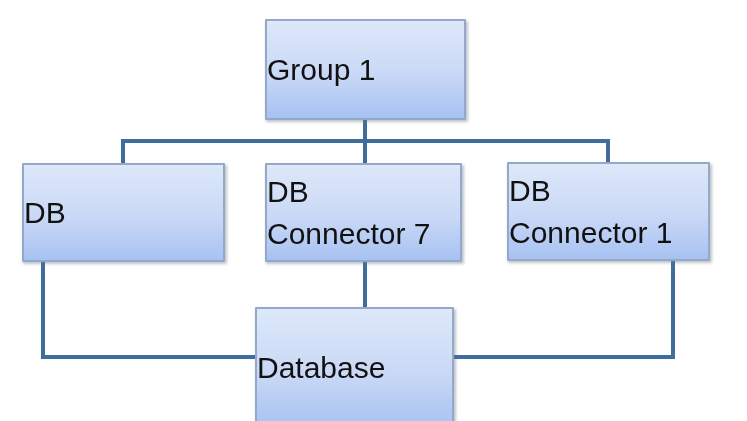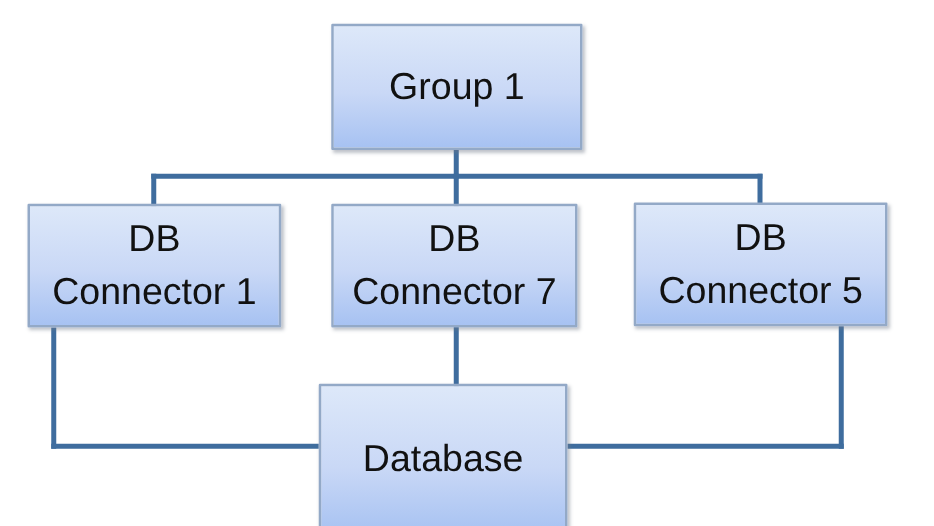--- a/index.html
+++ b/index.html
@@ -17,21 +17,21 @@
   }
   .node {
     position: absolute;
     box-sizing: border-box;
     background: linear-gradient(180deg, var(--node-fill-top) 0%, var(--node-fill-mid) 55%, var(--node-fill-bottom) 100%);
     border: 2px solid var(--node-border);
     border-radius: 1px;
     box-shadow: 1.5px 2px 3px rgba(110, 120, 135, 0.45);
     display: flex;
     flex-direction: column;
-    align-items: center;
+    align-items: flex-start;
     justify-content: center;
     text-align: center;
     color: var(--text-color);
     font-size: 30px;
     line-height: 1.4;
   }
   .line {
     position: absolute;
     background: var(--connector-line);
   }
@@ -68,30 +68,29 @@
   <div class="line" id="line-connector1-db-horz"></div>
   <div class="line" id="line-connector3-db-vert"></div>
   <div class="line" id="line-connector3-db-horz"></div>
 
   <div class="node" id="node-group-1">
     <span>Group 1</span>
   </div>
 
   <div class="node" id="node-connector-1">
     <span>DB</span>
-    <span>Connector 1</span>
   </div>
 
   <div class="node" id="node-connector-2">
     <span>DB</span>
     <span>Connector 7</span>
   </div>
 
   <div class="node" id="node-connector-3">
     <span>DB</span>
-    <span>Connector 5</span>
+    <span>Connector 1</span>
   </div>
 
   <div class="node" id="node-database">
     <span>Database</span>
   </div>
 
 </div>
 
 </body></html>

